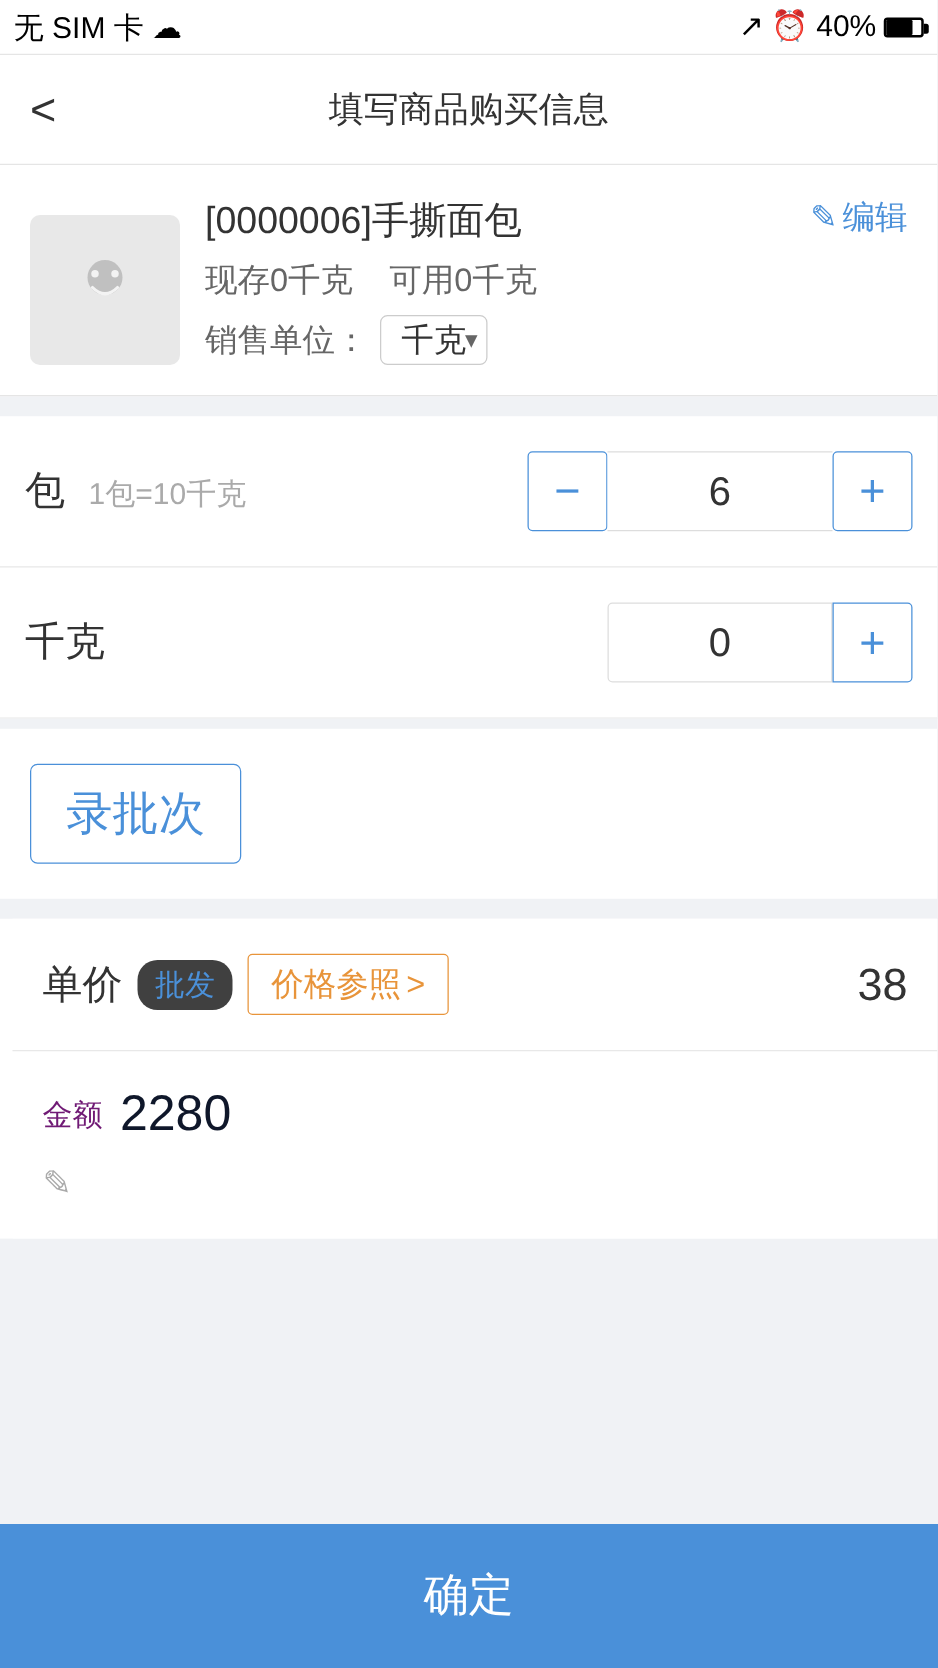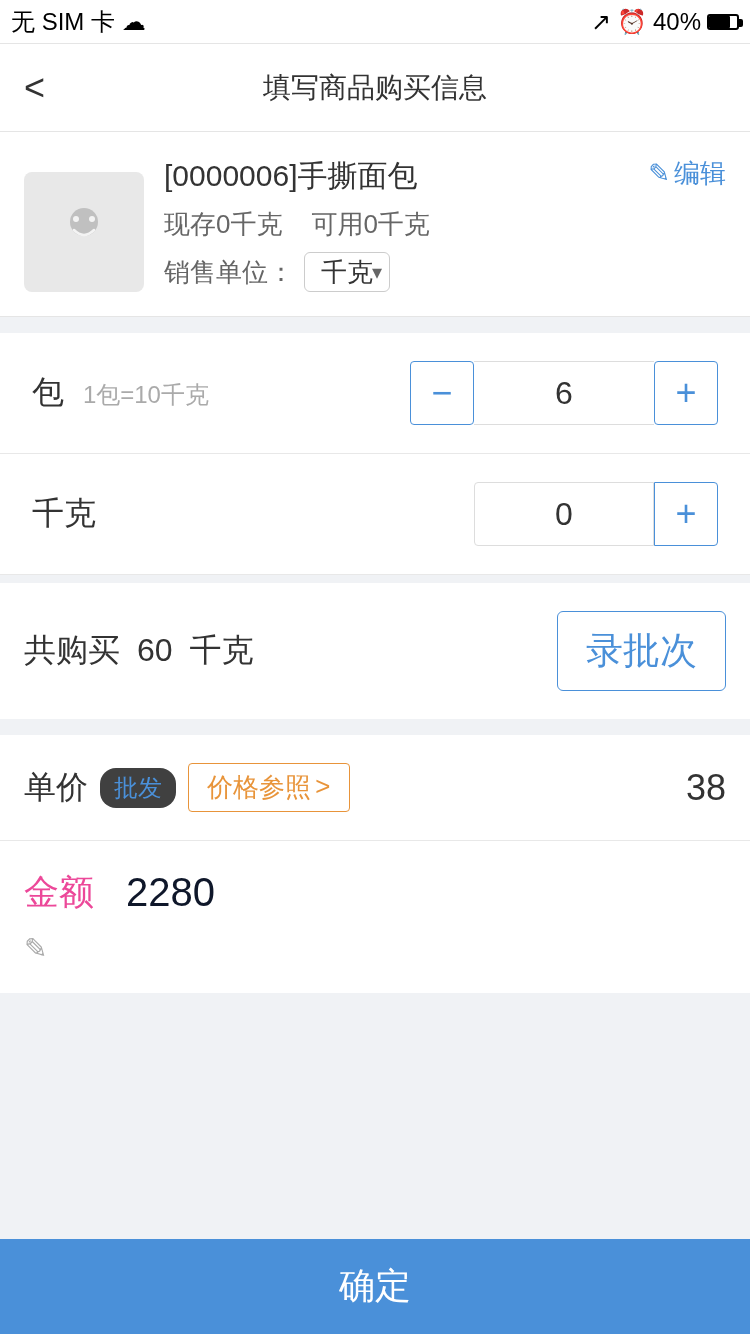--- a/index.html
+++ b/index.html
@@ -113,21 +113,21 @@
     .product-header { display: flex; justify-content: space-between; align-items: flex-start; }
 
     
     .quantity-section {
       background: #fff;
       margin-top: 16px;
     }
     .quantity-row {
       display: flex;
       align-items: center;
-      padding: 28px 32px;
+      padding: 28px 20px;
       border-bottom: 1px solid #e8e8e8;
     }
     .quantity-label { font-size: 32px; color: #333; flex: 1; }
     .quantity-sublabel { font-size: 24px; color: #aaa; margin-left: 10px; }
     .quantity-control {
       display: flex;
       align-items: center;
       gap: 0;
     }
     .qty-btn {
@@ -195,47 +195,46 @@
       border: 1px solid #e8943a;
       color: #e8943a;
       background: #fff;
       padding: 6px 18px;
       border-radius: 4px;
       font-size: 26px;
       cursor: pointer;
       display: flex;
       align-items: center;
       gap: 4px;
-      font-family: Liberation Mono, monospace;
     }
     .price-value { font-size: 36px; color: #333; font-weight: 500; margin-left: auto; }
 
     
     .amount-section {
       background: #fff;
       padding: 28px 24px;
       border-top: 1px solid #e8e8e8;
     }
     .amount-row { display: flex; align-items: center; margin-bottom: 16px; }
-    .amount-label { font-size: 35px; color: #ec4899; margin-right: 32px; }
+    .amount-label { font-size: 24px; color: #701a75; margin-right: 14px; }
     .amount-value { font-size: 40px; color: #0f172a; font-weight: 500; }
     .note-row { display: flex; align-items: center; gap: 10px; cursor: pointer; }
     .note-icon { color: #aaa; font-size: 28px; }
     .note-text { font-size: 28px; color: #aaa; }
 
     
     .spacer { background: #f0f2f5; flex: 1; min-height: 200px; }
 
     
     .confirm-btn {
       position: fixed;
       bottom: 0;
       left: 0;
       width: 750px;
-      height: 95px;
+      height: 115px;
       background: #4a90d9;
       color: #fff;
       font-size: 36px;
       border: none;
       cursor: pointer;
       display: flex;
       align-items: center;
       justify-content: center;
     }
 
@@ -321,29 +320,24 @@
     <div class="quantity-row">
       <div class="quantity-label">千克</div>
       <div class="quantity-control">
         <input class="qty-input" type="text" value="0" style="border: 1px solid rgb(221, 221, 221); border-radius: 4px 0px 0px 4px;">
         <button class="qty-btn" style="border-radius:0 4px 4px 0;">+</button>
       </div>
     </div>
   </div>
 
   <div class="total-section">
-    <div class="total-text">
-      <span>共购买</span>
-      <span style="margin: 0 8px; font-weight:500;">60</span>
-      <span>千克</span>
-    </div>
     <button class="batch-btn">录批次</button>
   </div>
 
-  <div style="background:#fff; margin-top:16px;">
+  <div style="background:#fff; margin-top:16px;padding-left:10px;">
     <div class="price-section">
       <span class="price-label">单价</span>
       <span class="price-badge">批发</span>
       <button class="price-ref-btn">
         <span>价格参照</span>
         <span>&gt;</span>
       </button>
       <span class="price-value">38</span>
     </div>
 

